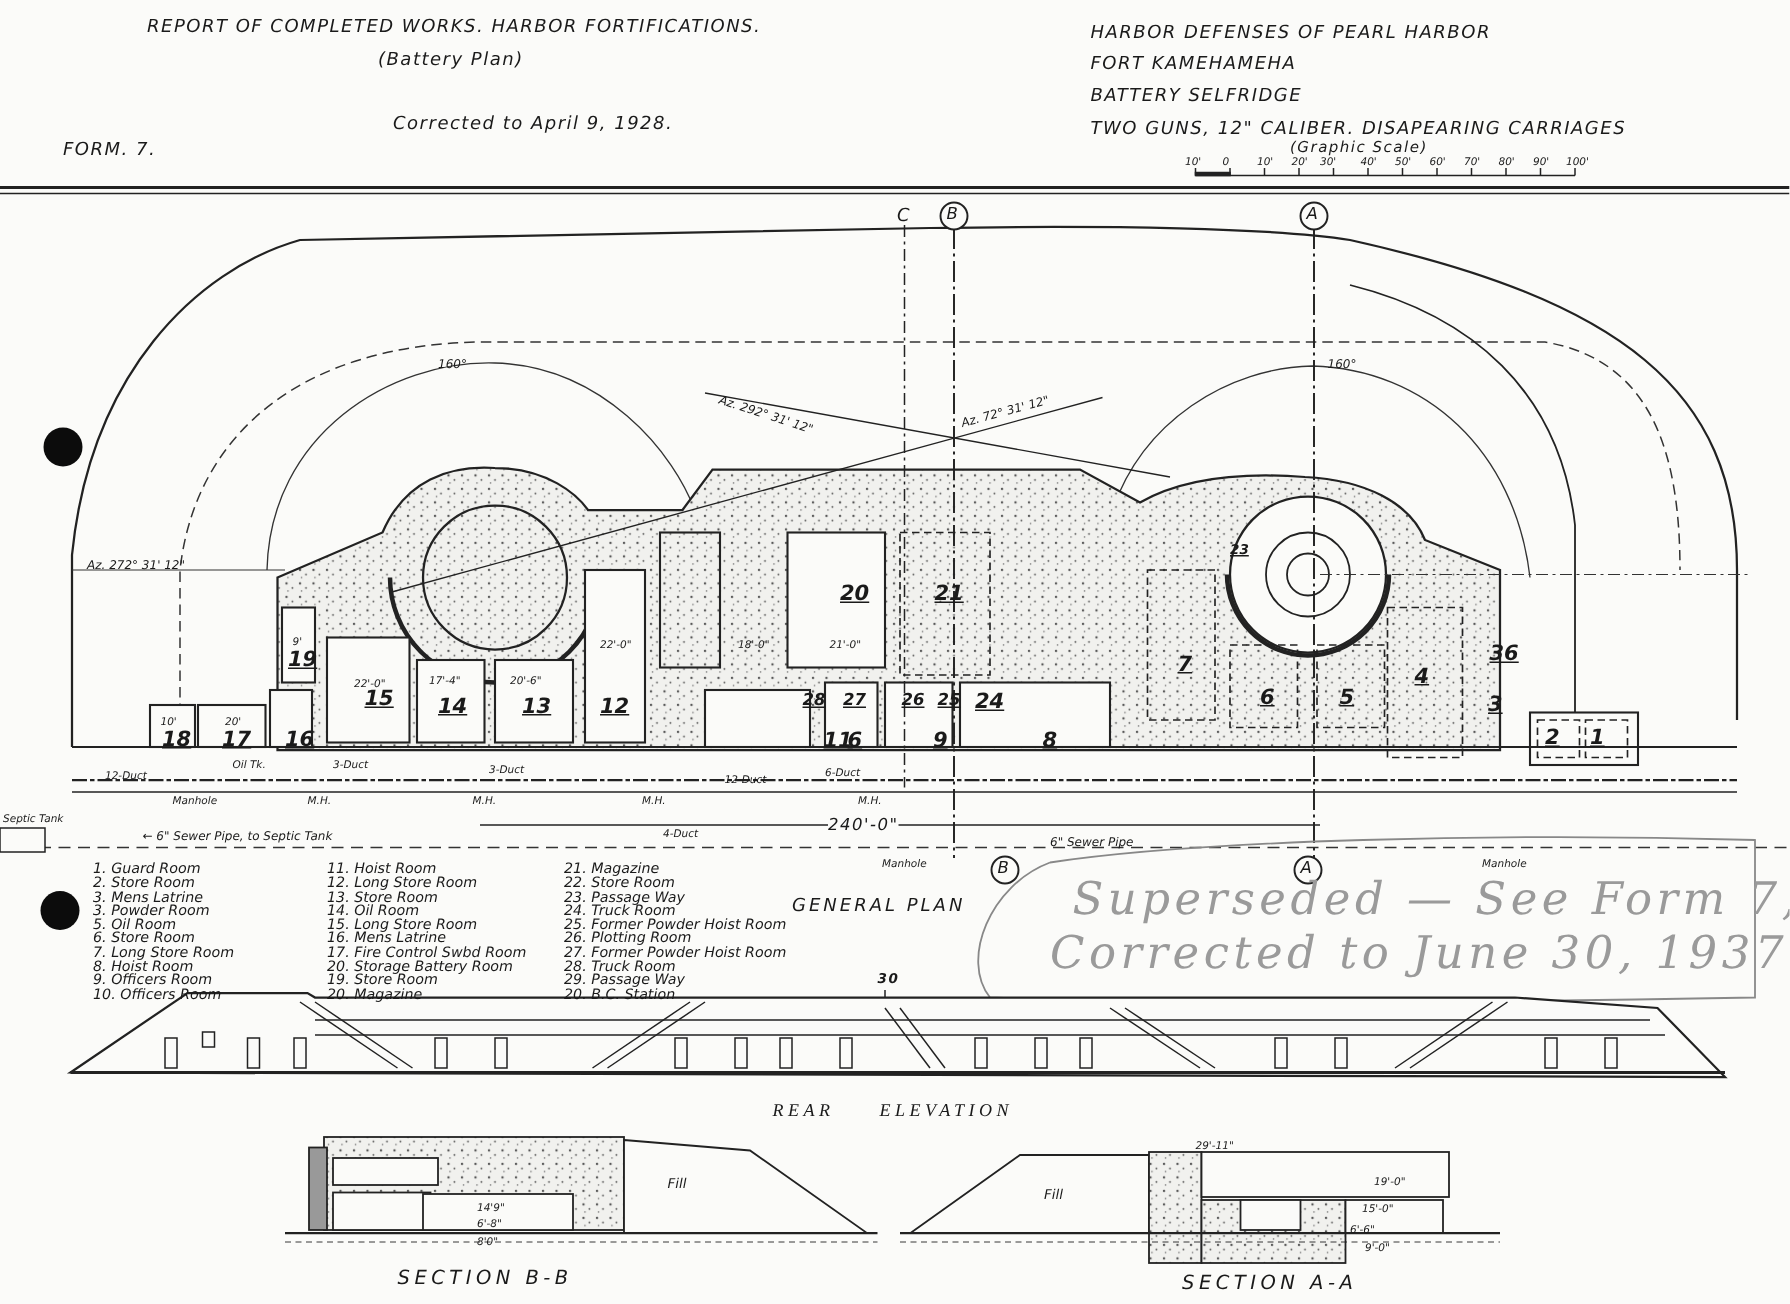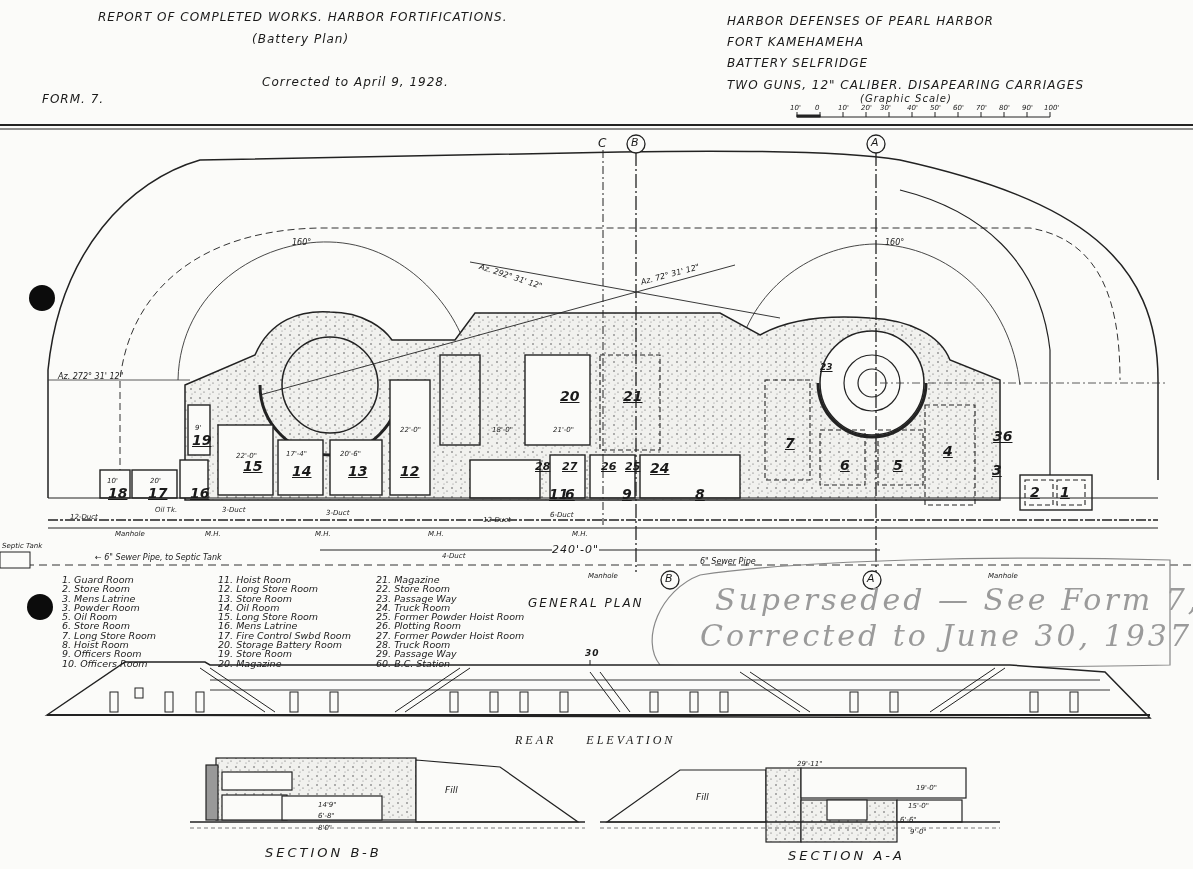--- a/index.html
+++ b/index.html
@@ -299,21 +299,21 @@
 <div class="legend" style="left:376px;top:575px;">
   <div>21. Magazine</div>
   <div>22. Store Room</div>
   <div>23. Passage Way</div>
   <div>24. Truck Room</div>
   <div>25. Former Powder Hoist Room</div>
   <div>26. Plotting Room</div>
   <div>27. Former Powder Hoist Room</div>
   <div>28. Truck Room</div>
   <div>29. Passage Way</div>
-  <div>60. B.C. Station</div>
+  <div>20. B.C. Station</div>
 </div>
 
 <div class="stamp" style="left:715px;top:582px;">Superseded — See Form 7,</div>
 <div class="stamp" style="left:700px;top:618px;">Corrected to June 30, 1937</div>
 
 <div class="t" style="left:585px;top:648px;font-size:9px;font-weight:bold;text-align:right;">30</div>
 <div class="t" style="left:515px;top:733px;font-size:12px;letter-spacing:3px;white-space:pre;font-family:Liberation Serif, serif;">REAR     ELEVATION</div>
 
 <div class="small" style="left:445px;top:785px;font-size:9px;">Fill</div>
 <div class="small" style="left:318px;top:801px;">14'9"</div>

